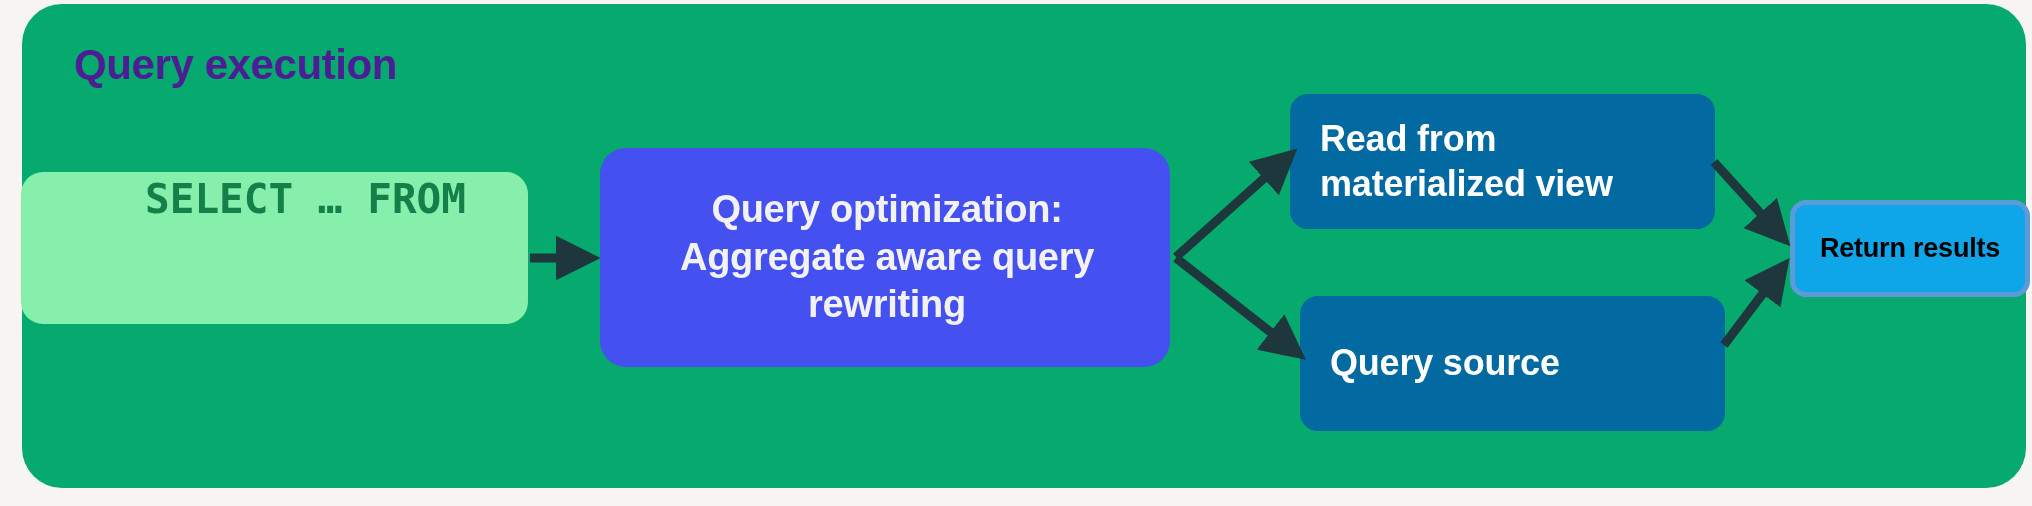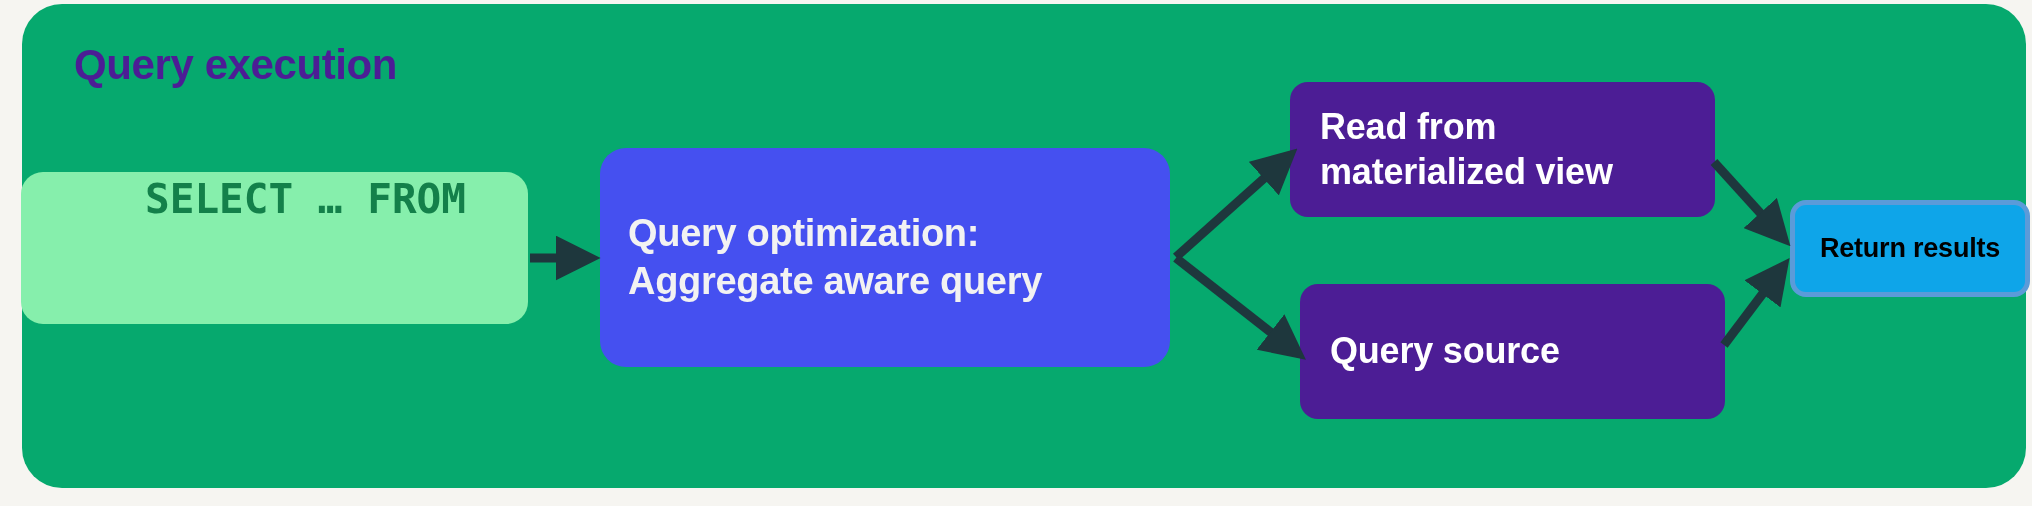--- a/index.html
+++ b/index.html
@@ -75,40 +75,42 @@
     width: 570px;
     height: 219px;
     background: #4550f0;
     border-radius: 26px;
     box-sizing: border-box;
     display: flex;
     flex-direction: column;
     justify-content: center;
     padding-left: 28px;
     padding-right: 24px;
+    align-items: center;
   }
   .blue-line {
     font-size: 38px;
     font-weight: bold;
     color: #f2f2f2;
     line-height: 1.26;
     letter-spacing: -0.3px;
   }
 
   
   .slate-box {
     position: absolute;
-    background: #4c1d95;
+    background: #0369a1;
     border-radius: 18px;
     box-sizing: border-box;
     display: flex;
     flex-direction: column;
     justify-content: center;
     padding-left: 30px;
     padding-right: 16px;
+    margin-top: 12px;
   }
   .slate-box.top {
     left: 1290px;
     top: 82px;
     width: 425px;
     height: 135px;
   }
   .slate-box.bottom {
     left: 1300px;
     top: 284px;
@@ -166,20 +168,21 @@
     <div class="panel-title">Query execution</div>
   </div>
 
   <div class="sql-box">
     <div class="sql-line">SELECT … FROM</div>
   </div>
 
   <div class="blue-box">
     <div class="blue-line">Query optimization:</div>
     <div class="blue-line">Aggregate aware query</div>
+    <div class="blue-line">rewriting</div>
   </div>
 
   <div class="slate-box top">
     <div class="slate-line">Read from</div>
     <div class="slate-line">materialized view</div>
   </div>
 
   <div class="slate-box bottom">
     <div class="slate-line">Query source</div>
   </div>

